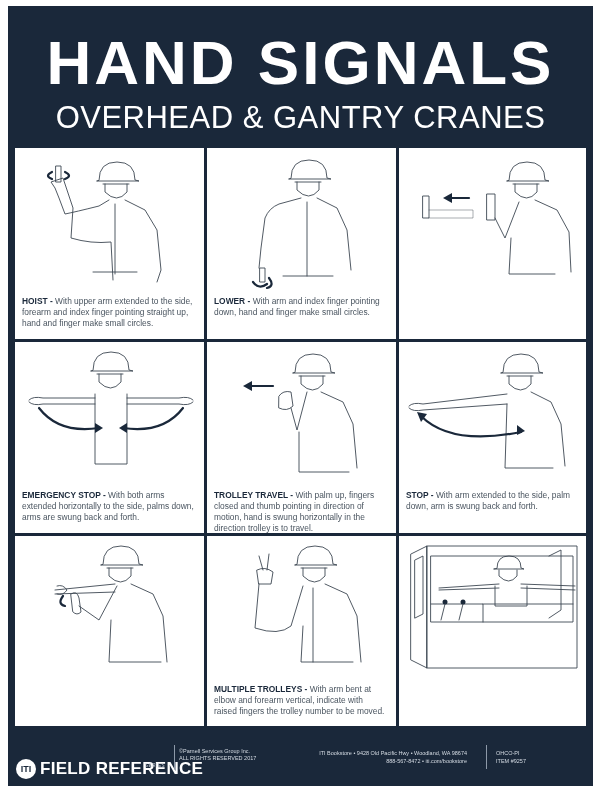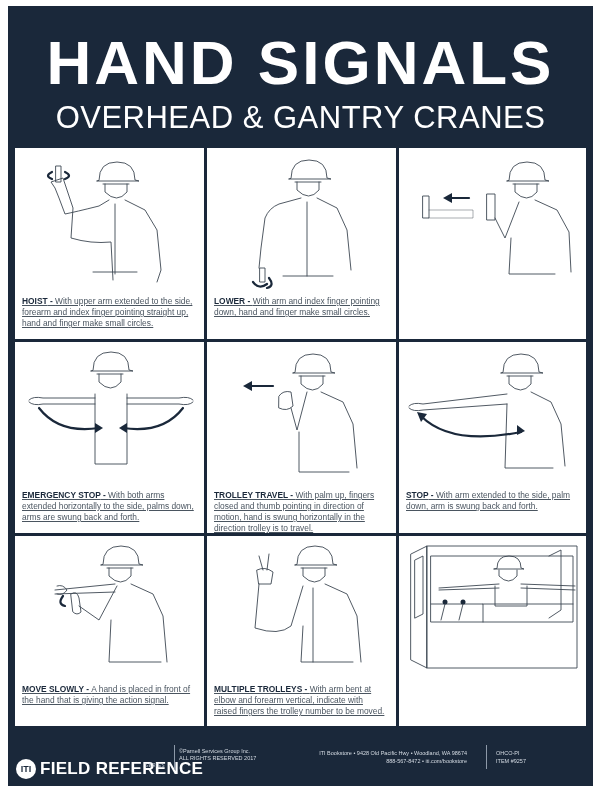--- a/index.html
+++ b/index.html
@@ -4,21 +4,21 @@
 <style>
   html, body { margin: 0; padding: 0; background: #ffffff; }
   body { width: 600px; height: 792px; position: relative; overflow: hidden; font-family: "Liberation Sans", "DejaVu Sans", sans-serif; }
   .poster { position: absolute; left: 8px; top: 6px; width: 585px; height: 780px; background: #1a283a; }
   .header { position: absolute; left: 0; top: 0; width: 585px; height: 140px; text-align: center; color: #ffffff; }
   .title { position: absolute; left: 0; right: 0; top: 22px; font-size: 62px; font-weight: bold; letter-spacing: 3px; line-height: 70px; }
   .subtitle { position: absolute; left: 0; right: 0; top: 94px; font-size: 31px; font-weight: normal; letter-spacing: 0.5px; line-height: 36px; }
   .grid { position: absolute; left: 7px; top: 142px; width: 571px; height: 584px; display: grid; grid-template-columns: 189px 189px 187px; grid-template-rows: 191px 191px 190px; column-gap: 3px; row-gap: 3px; background: #1a283a; }
   .cell { background: #ffffff; position: relative; overflow: hidden; }
   .fig { position: absolute; left: 0; top: 0; width: 100%; height: 145px; }
-  .desc { position: absolute; left: 7px; right: 10px; top: 148px; font-size: 8.4px; line-height: 11px; color: #4a5560; text-decoration: underline; }
+  .desc { position: absolute; left: 7px; right: 10px; top: 148px; font-size: 8.4px; line-height: 11px; color: #4a5560; }
   .desc b { color: #1a283a; font-weight: bold; }
   .footer { position: absolute; left: 0; top: 727px; width: 585px; height: 53px; color: #ffffff; }
   .logo { position: absolute; left: 8px; top: 12px; display: flex; align-items: flex-end; }
   .logo-badge { width: 20px; height: 20px; border-radius: 50%; background: #ffffff; color: #1a283a; font-size: 9px; font-weight: bold; text-align: center; line-height: 20px; margin-right: 4px; }
   .logo-text { font-size: 17px; font-weight: bold; letter-spacing: 0.3px; margin-top: 14px; }
   .series { position: absolute; left: 137px; top: 30px; font-size: 4.5px; letter-spacing: 0.6px; color: #c8d0da; }
   .vdiv { position: absolute; width: 1px; background: #8d99a8; }
   .copy { position: absolute; left: 171px; top: 15px; font-size: 5.5px; line-height: 7px; color: #d4dbe3; }
   .addr { position: absolute; right: 126px; top: 16px; font-size: 5.5px; line-height: 8px; text-align: right; color: #d4dbe3; }
   .item { position: absolute; left: 488px; top: 16px; font-size: 5.5px; line-height: 8px; color: #d4dbe3; }
@@ -127,23 +127,20 @@
     <div class="cell">
       <svg class="fig" viewBox="0 0 189 145">
         <path class="ln" d="M88 28 q0 -18 18 -18 q18 0 18 18 l4 1 l-42 0 z"></path>
         <path class="ln" d="M92 32 h26 M94 32 v8 q12 12 22 0 v-8"></path>
         <path class="ln" d="M40 54 l60 -6 M40 58 l60 -2"></path>
         <path class="ln" d="M42 50 q6 -2 10 4 q-4 6 -10 4"></path>
         <path class="ln" d="M56 58 q6 -4 8 4 l2 14 q-4 4 -8 0 z"></path>
         <path class="ln" d="M64 70 l20 14 l18 -34 M116 48 l22 10 l10 22 l4 46 M96 84 l-2 42 h52"></path>
         <path class="arr" d="M48 60 q-6 8 2 10"></path>
       </svg>
-      <div class="desc">
-        <b>MOVE SLOWLY</b><b> - </b><span>A hand is placed in front of the hand that is giving the action signal.</span>
-      </div>
     </div>
 
     <div class="cell">
       <svg class="fig" viewBox="0 0 189 145">
         <path class="ln" d="M52 20 l4 14 M62 18 l-2 16"></path>
         <path class="ln" d="M50 34 q8 -4 16 2 l-2 12 h-12 z"></path>
         <path class="ln" d="M52 48 l-4 44 q24 8 36 -2 l12 -40"></path>
         <path class="ln" d="M90 28 q0 -18 18 -18 q18 0 18 18 l4 1 l-42 0 z"></path>
         <path class="ln" d="M94 32 h26 M96 32 v8 q12 12 22 0 v-8"></path>
         <path class="ln" d="M118 48 l22 10 l10 22 l4 46 M96 90 l-2 36 h52 M106 52 v74"></path>

